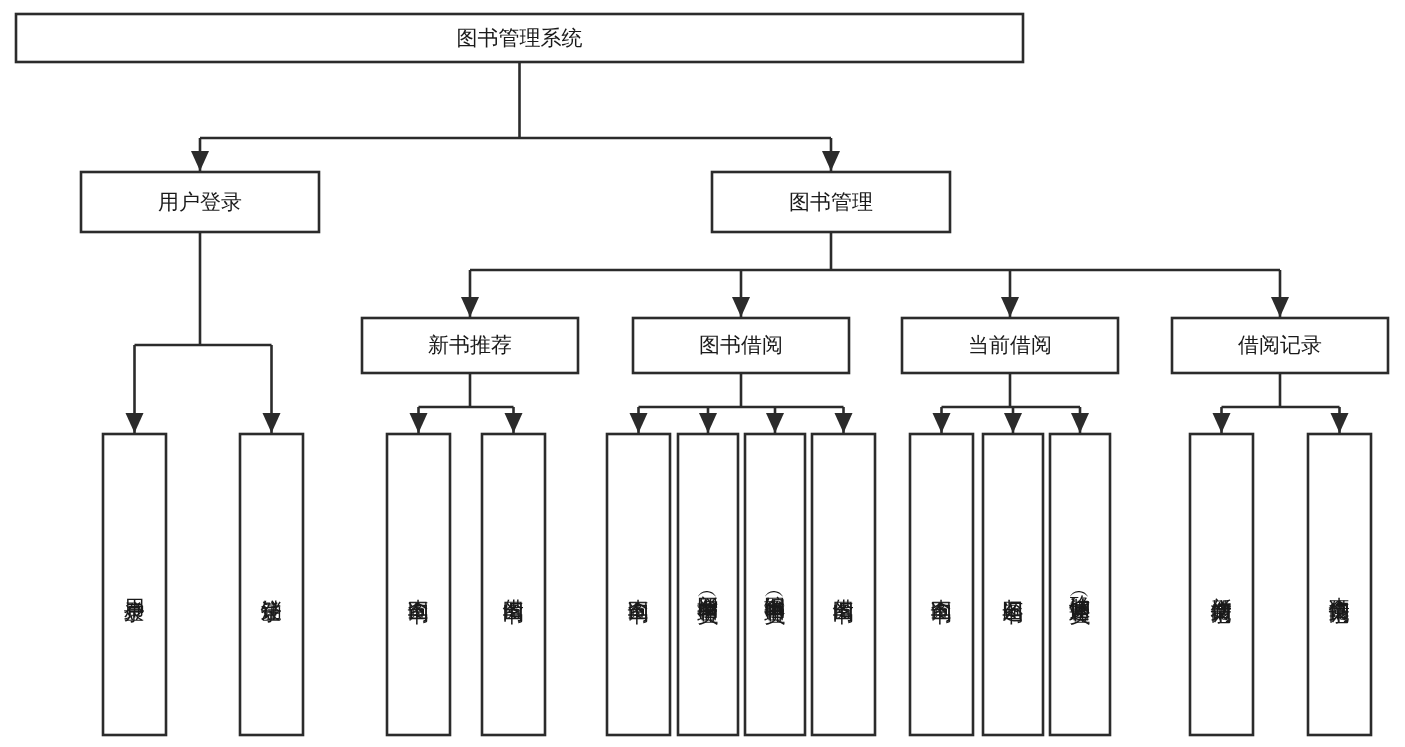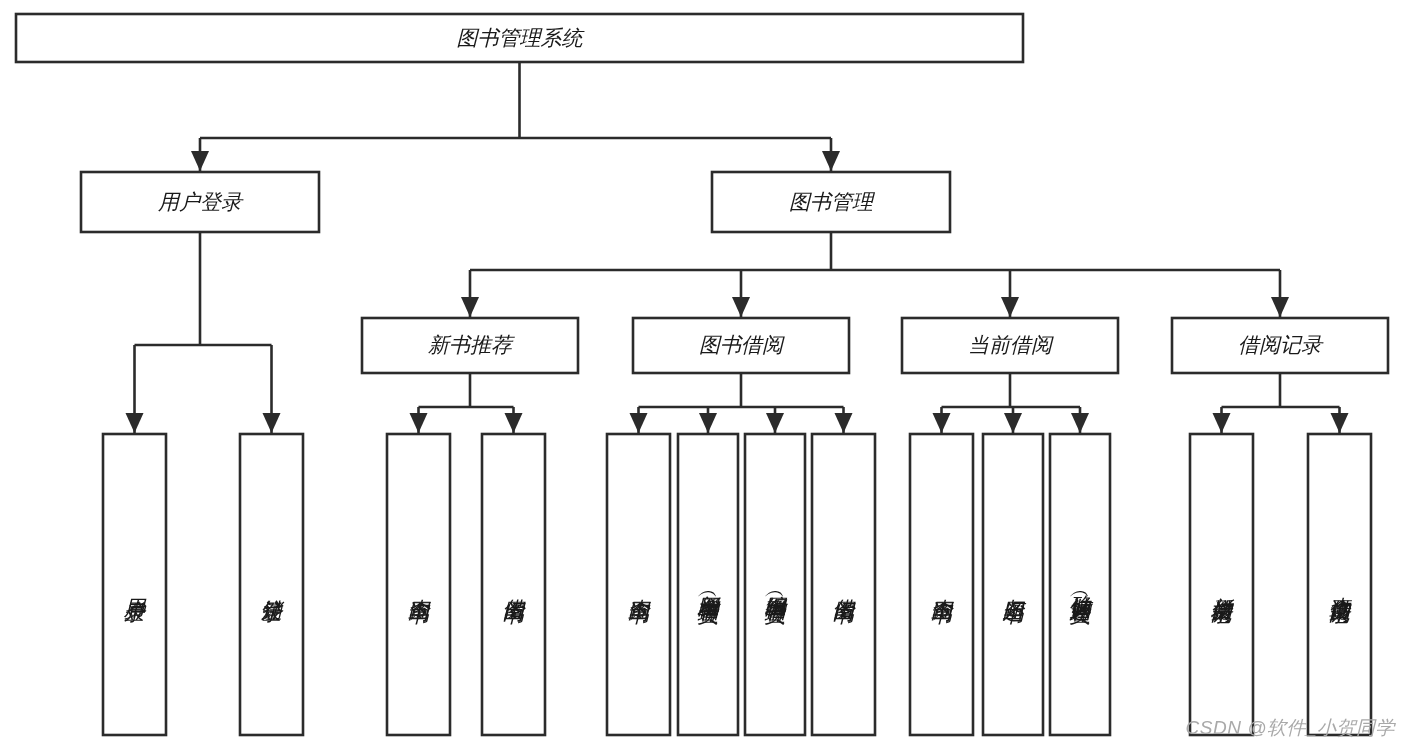--- a/index.html
+++ b/index.html
@@ -11,21 +11,20 @@
     width: 1405px;
     height: 747px;
     font-family: "Liberation Sans", "DejaVu Sans", sans-serif;
     overflow: hidden;
     position: relative;
   }
   #diagram-root {
     position: relative;
     width: 1405px;
     height: 747px;
-    font-style: italic;
   }
   svg#diagram-svg {
     position: absolute;
     left: 0;
     top: 0;
     width: 1405px;
     height: 747px;
     display: block;
   }
   .node-box {
@@ -177,14 +176,13 @@
       <div class="node-label-v" style="left: 607px; top: 434px; width: 63px; height: 301px;">查询图书</div>
       <div class="node-label-v" style="left: 678px; top: 434px; width: 60px; height: 301px;">新增图书（管理员）</div>
       <div class="node-label-v" style="left: 745px; top: 434px; width: 60px; height: 301px;">编辑图书（管理员）</div>
       <div class="node-label-v" style="left: 812px; top: 434px; width: 63px; height: 301px;">借阅图书</div>
       <div class="node-label-v" style="left: 910px; top: 434px; width: 63px; height: 301px;">查询图书</div>
       <div class="node-label-v" style="left: 983px; top: 434px; width: 60px; height: 301px;">归还图书</div>
       <div class="node-label-v" style="left: 1050px; top: 434px; width: 60px; height: 301px;">确认归还（管理员）</div>
       <div class="node-label-v" style="left: 1190px; top: 434px; width: 63px; height: 301px;">新增借阅记录</div>
       <div class="node-label-v" style="left: 1308px; top: 434px; width: 63px; height: 301px;">查询借阅记录</div>
     </div>
-  <div class="watermark">CSDN @软件_小贺同学</div>
 </div>
 
 </body></html>

